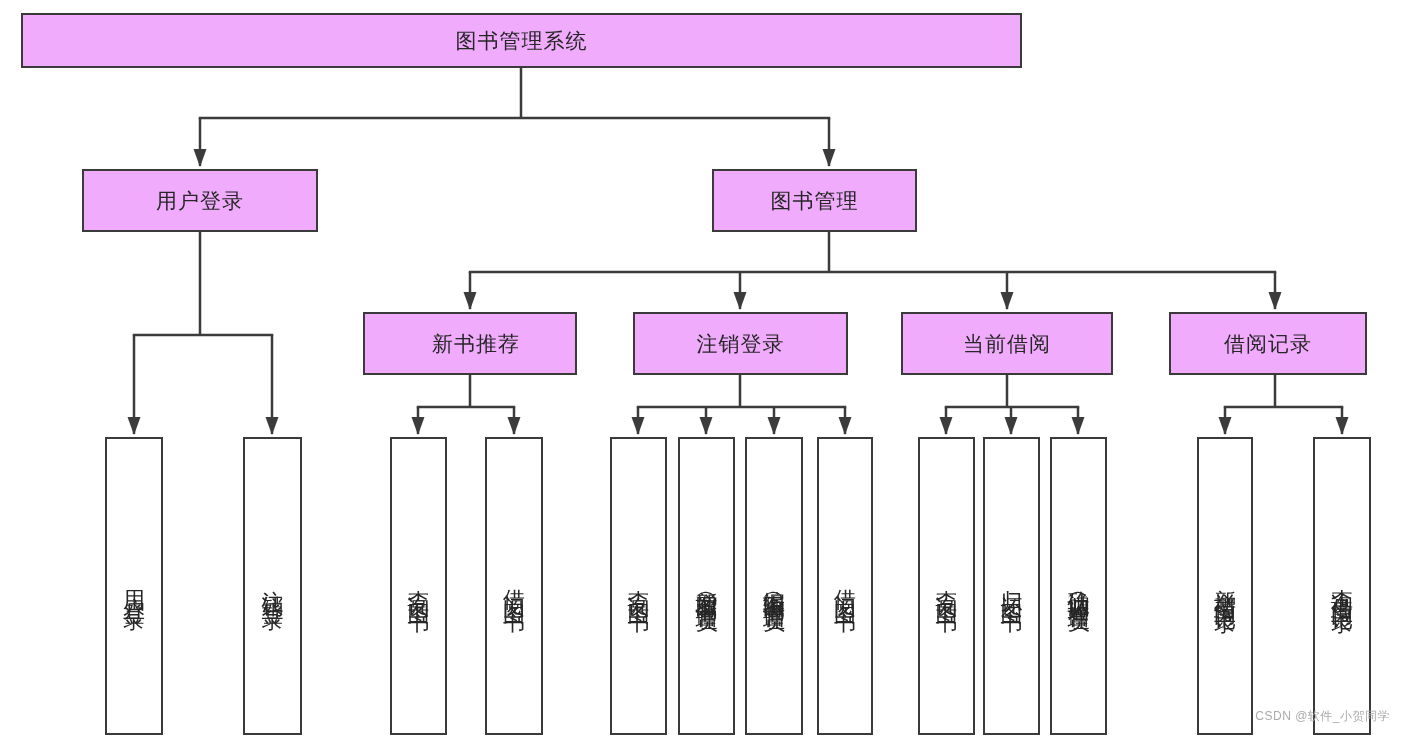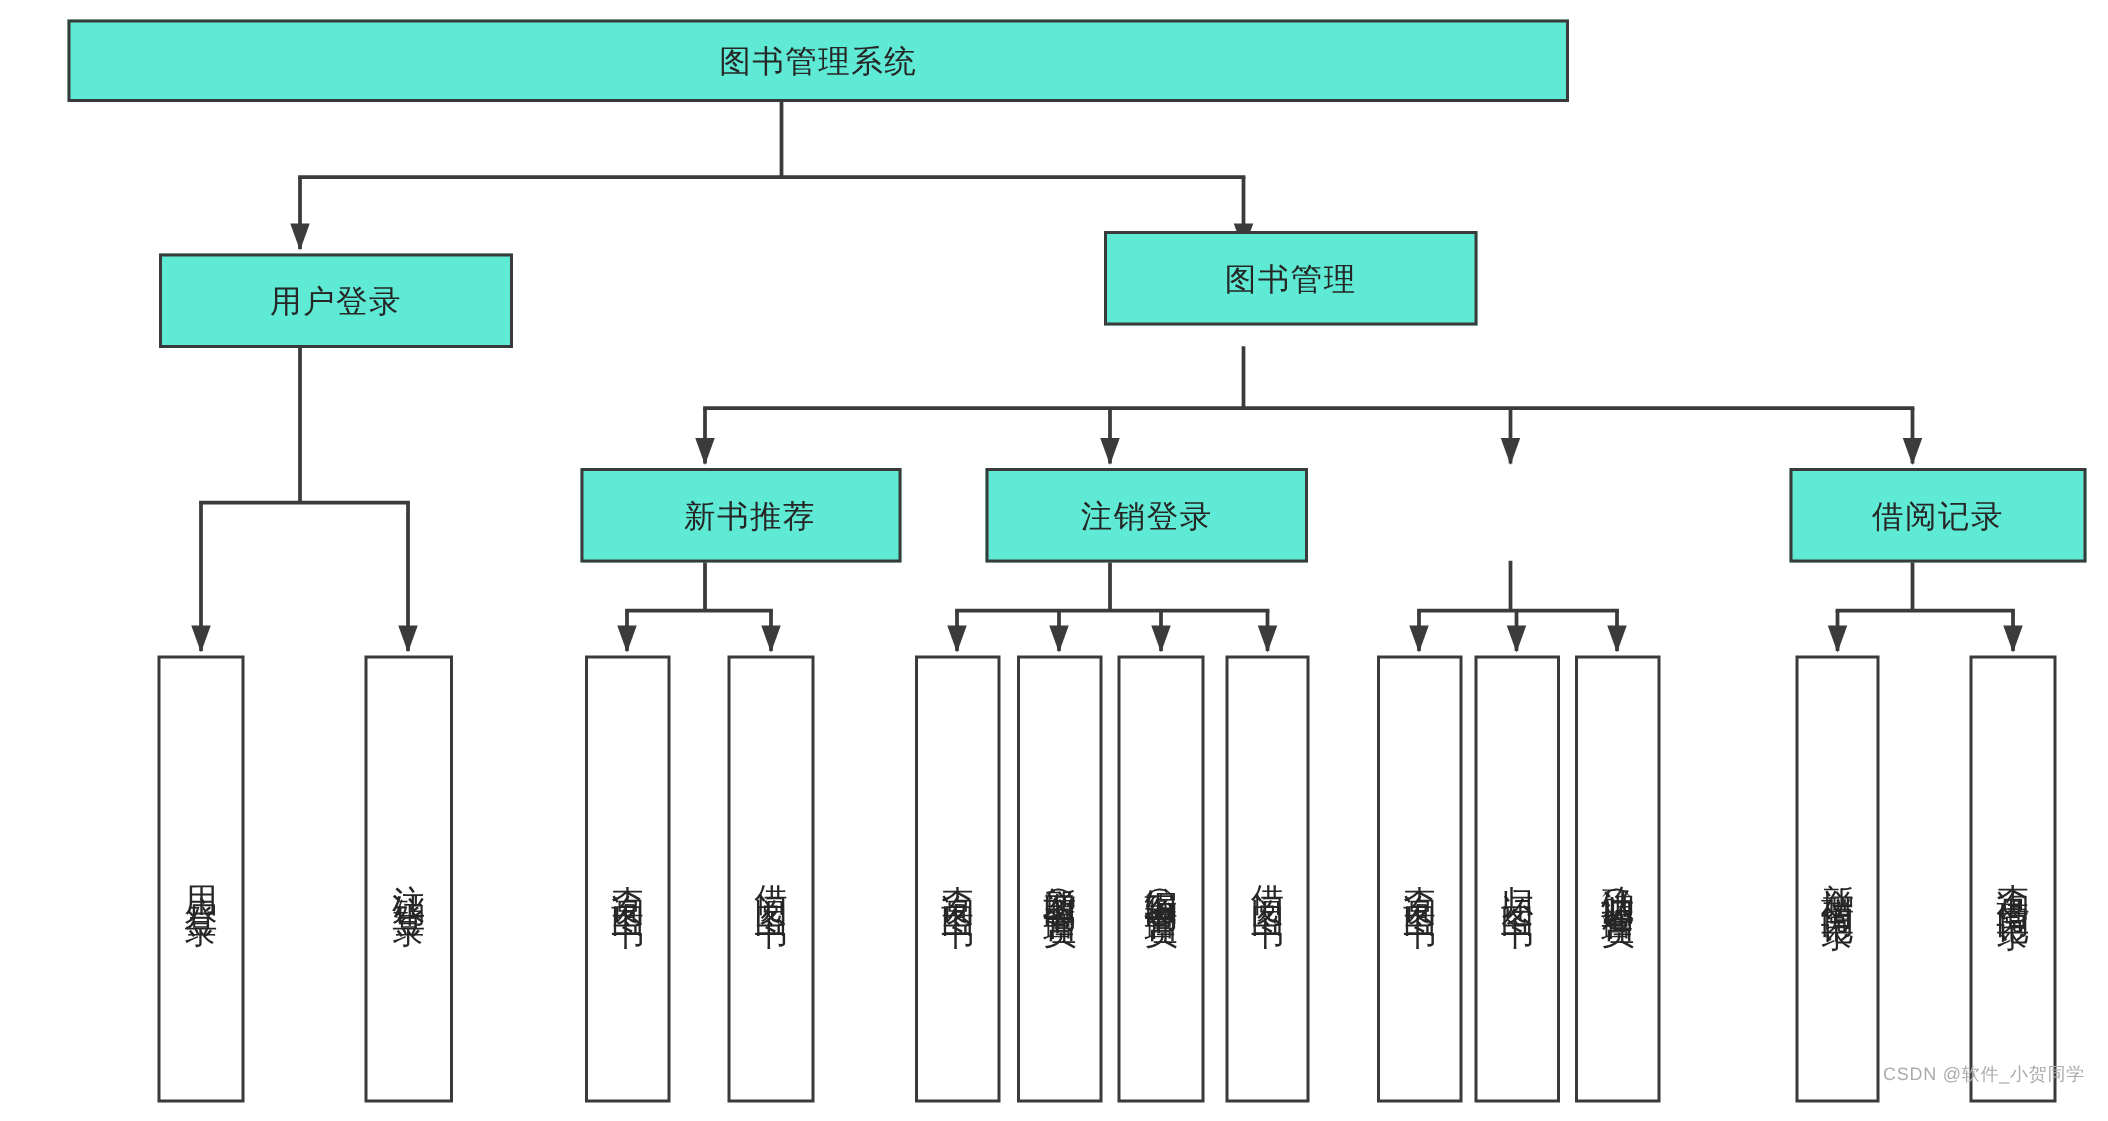--- a/index.html
+++ b/index.html
@@ -8,26 +8,25 @@
     width:1405px;height:747px;
     background:#ffffff;
     font-family:"Liberation Sans","DejaVu Sans",sans-serif;
     overflow:hidden;
   }
   .wires{position:absolute;left:0;top:0;width:1405px;height:747px;}
   .node{
     position:absolute;
     box-sizing:border-box;
     border:2.5px solid #3a3a3a;
-    background:#5eead4;
+    background:#f0abfc;
     display:flex;align-items:center;justify-content:center;
     font-size:21px;color:#262626;
     letter-spacing:1px;
     white-space:nowrap;
-    margin-left:24px;
   }
   .vnode{
     position:absolute;
     box-sizing:border-box;
     border:2.5px solid #3a3a3a;
     background:#ffffff;
     display:flex;align-items:center;justify-content:center;
     writing-mode:vertical-rl;
     text-orientation:mixed;
     font-size:22px;color:#262626;
@@ -82,24 +81,25 @@
     <path d="M946,407 V434" fill="none" stroke="#3b3b3b" stroke-width="2.5" marker-end="url(#arr)"></path>
     <path d="M1011,407 V434" fill="none" stroke="#3b3b3b" stroke-width="2.5" marker-end="url(#arr)"></path>
     <path d="M1078,407 V434" fill="none" stroke="#3b3b3b" stroke-width="2.5" marker-end="url(#arr)"></path>
     <path d="M1225,407 V434" fill="none" stroke="#3b3b3b" stroke-width="2.5" marker-end="url(#arr)"></path>
     <path d="M1342,407 V434" fill="none" stroke="#3b3b3b" stroke-width="2.5" marker-end="url(#arr)"></path>
   </svg>
 
   <div class="node" style="left:21px;top:13px;width:1001px;height:55px;">图书管理系统</div>
 
   <div class="node" style="left:82px;top:169px;width:236px;height:63px;">用户登录</div>
-  <div class="node" style="left:712px;top:154px;width:249px;height:63px;">图书管理</div>
+  <div class="node" style="left:712px;top:169px;width:205px;height:63px;">图书管理</div>
 
   <div class="node" style="left:363px;top:312px;width:214px;height:63px;padding-left:12px;">新书推荐</div>
   <div class="node" style="left:633px;top:312px;width:215px;height:63px;">注销登录</div>
+  <div class="node" style="left:901px;top:312px;width:212px;height:63px;">当前借阅</div>
   <div class="node" style="left:1169px;top:312px;width:198px;height:63px;">借阅记录</div>
 
   <div class="vnode" style="left:105px;top:437px;width:58px;height:298px;">用户登录</div>
   <div class="vnode" style="left:243px;top:437px;width:59px;height:298px;">注销登录</div>
 
   <div class="vnode" style="left:390px;top:437px;width:57px;height:298px;">查询图书</div>
   <div class="vnode" style="left:485px;top:437px;width:58px;height:298px;">借阅图书</div>
 
   <div class="vnode" style="left:610px;top:437px;width:57px;height:298px;">查询图书</div>
   <div class="vnode" style="left:678px;top:437px;width:57px;height:298px;letter-spacing:3px;">新增图书（管理员）</div>

